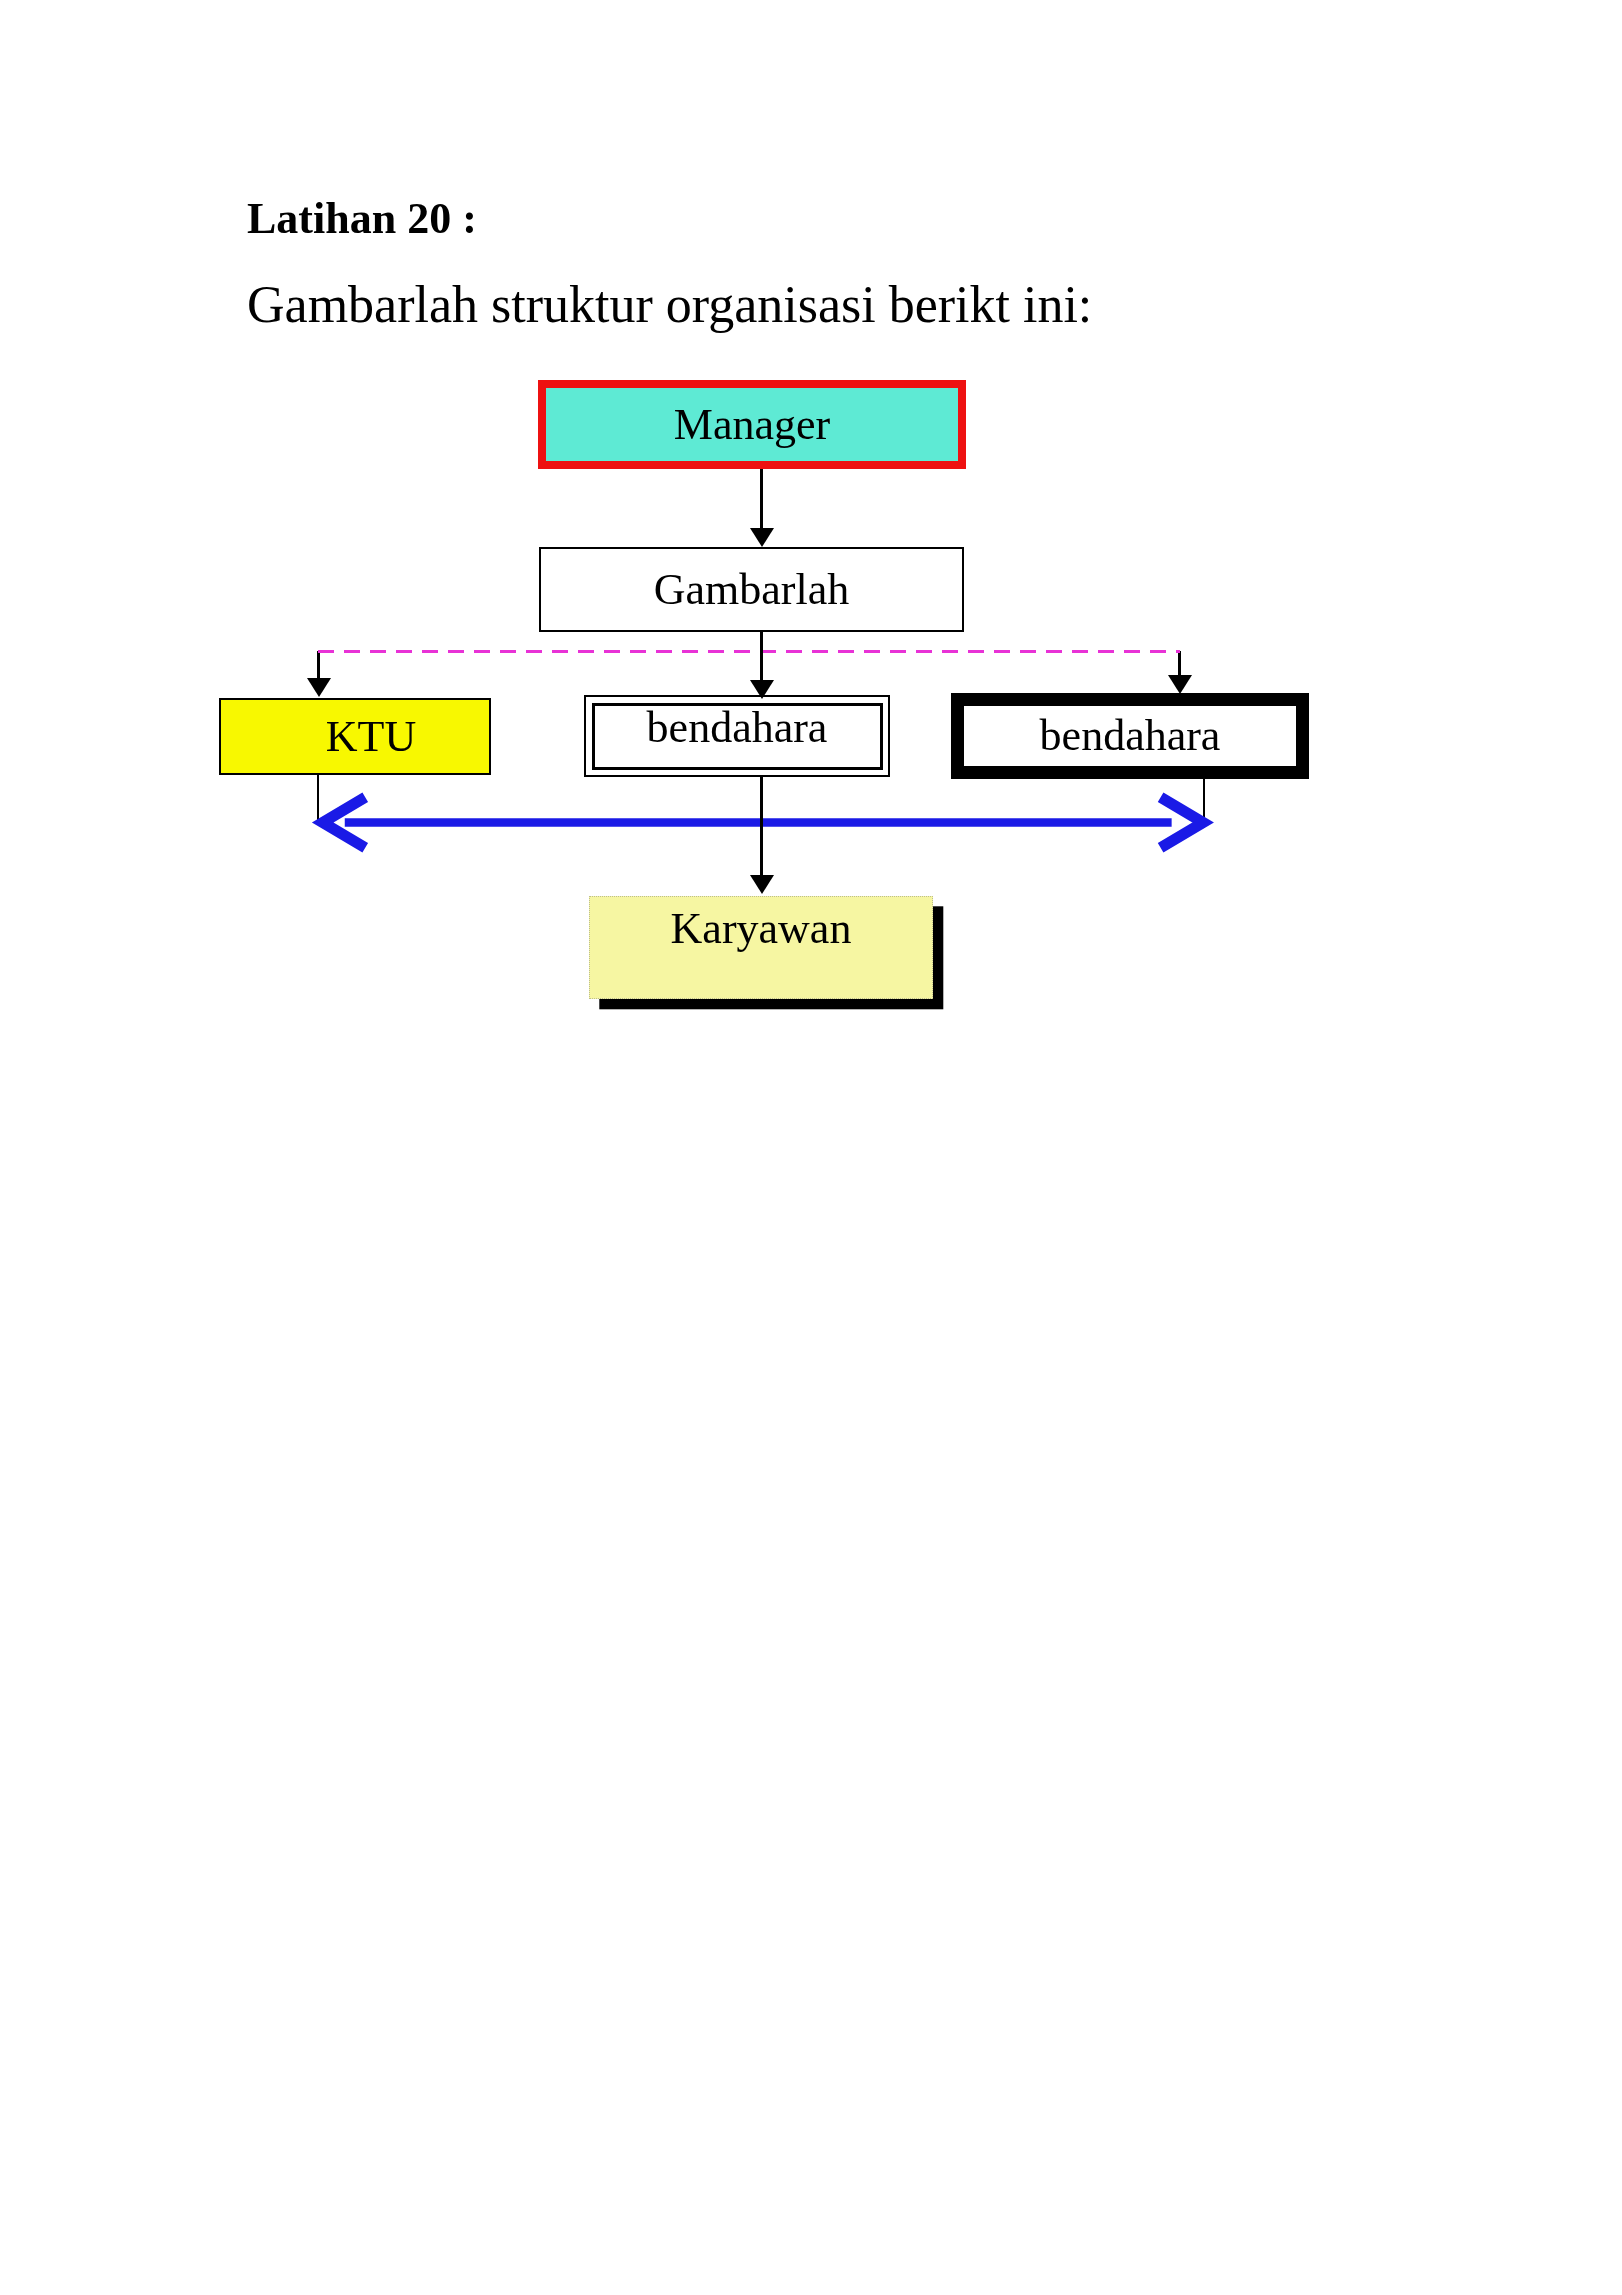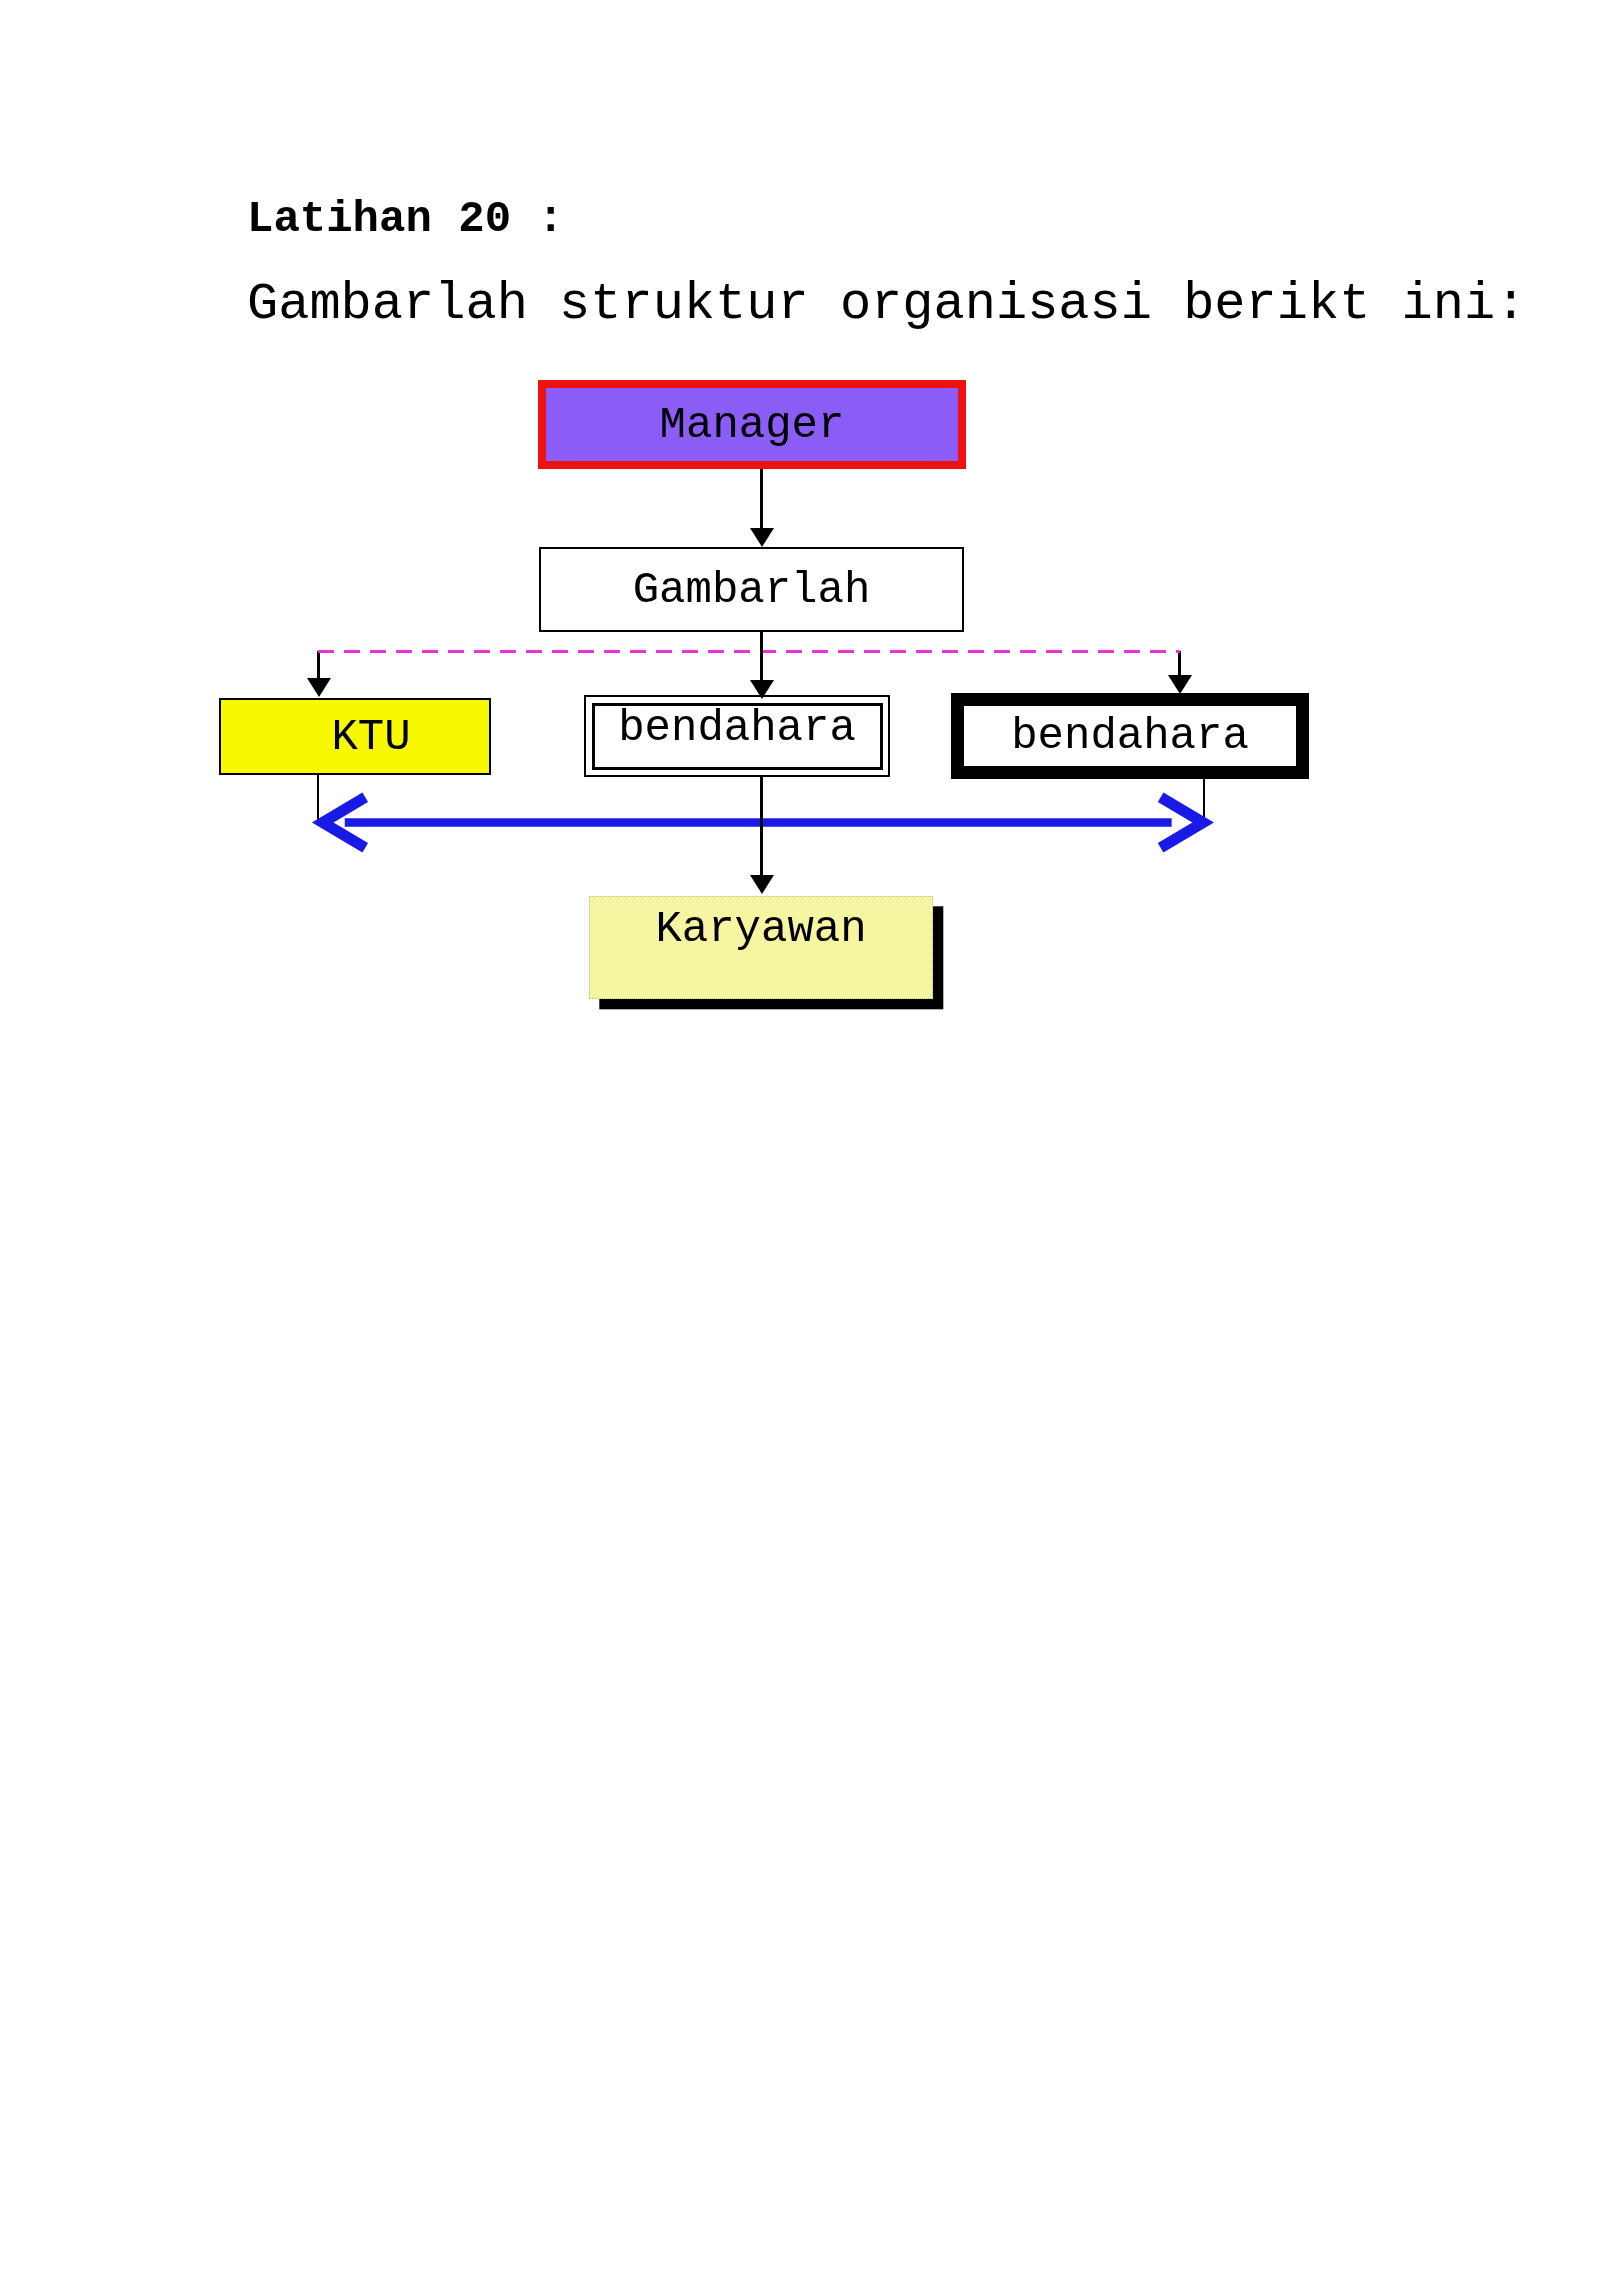--- a/index.html
+++ b/index.html
@@ -1,41 +1,41 @@
 <!DOCTYPE html>
 <html style="--paper: #ffffff; --ink: #000000; --red: #ee1111; --yellow: #f8f800; --light_yellow: #f6f6a2; --magenta: #e832d6; --blue: #1a1ae6;font-size:12.7px"><head>
 <meta charset="utf-8">
 <style>
   html,body{margin:0;padding:0;background:#ffffff;}
   .page{
     position:relative;
     width:1622px;height:2295px;
     background:var(--paper,#ffffff);
-    font-family:Liberation Mono, monospace;
+    font-family:Liberation Serif, serif;
     color:var(--ink,#000000);
     overflow:hidden;
   }
   .title{
     position:absolute;left:247px;top:195px;
     font-size:44px;font-weight:bold;line-height:1.1;white-space:pre;
   }
   .instruction{
     position:absolute;left:247px;top:276px;
     font-size:52px;line-height:1.1;white-space:pre;
   }
   
   .box{
     position:absolute;box-sizing:border-box;
     display:flex;align-items:center;justify-content:center;
     font-size:44px;line-height:1;background:var(--paper,#ffffff);
   }
   .box-manager{
     left:538px;top:380px;width:428px;height:89px;
     border:8px solid var(--red,#ee1111);
-    background:#8b5cf6;
+    background:#5eead4;
   }
   .box-personalia{
     left:539px;top:547px;width:425px;height:85px;
     border:2.4px solid var(--ink,#000000);
   }
   .box-ktu{
     left:219px;top:698px;width:272px;height:77px;
     border:2.4px solid var(--ink,#000000);
     background:var(--yellow,#f8f800);
     padding-left:32px;

